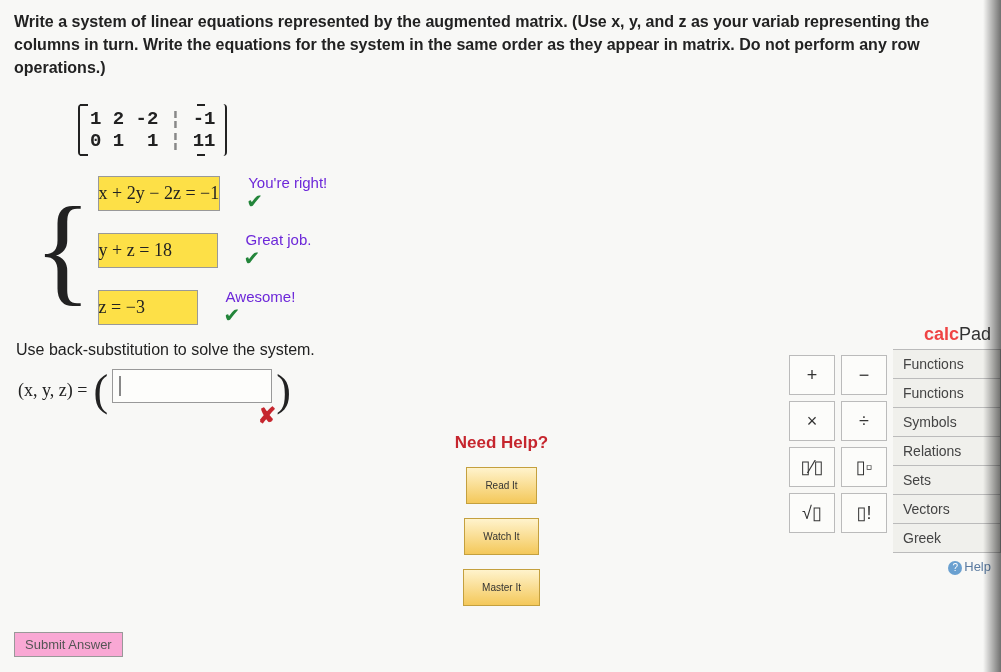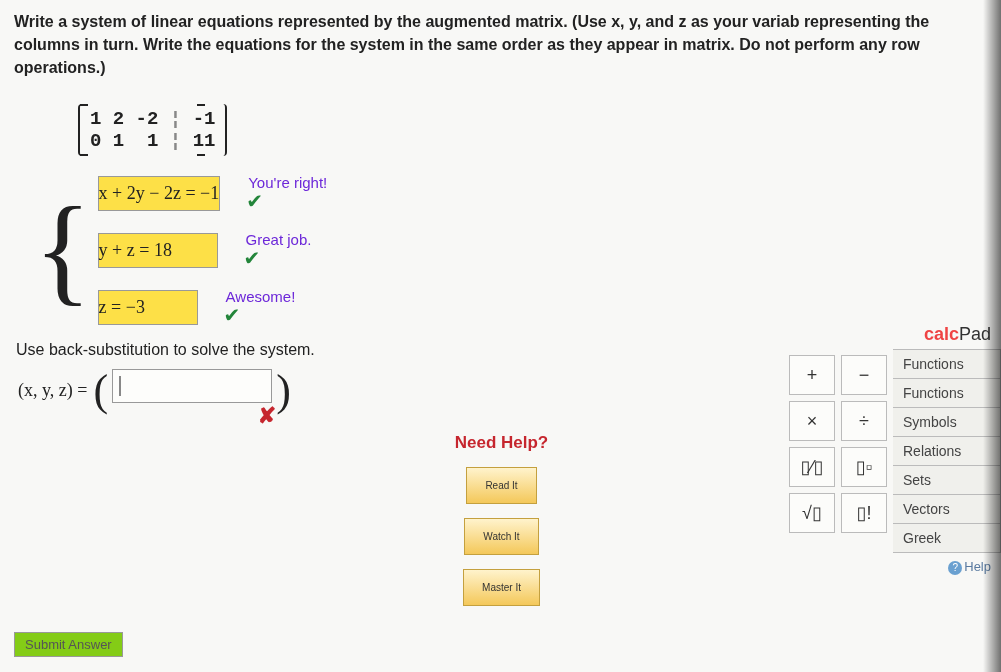--- a/index.html
+++ b/index.html
@@ -24,21 +24,21 @@
     .subprompt { font-size: 16px; color: #222; margin: 8px 0 10px 2px; }
     .solution-line { display: flex; align-items: center; font-size: 18px; font-family: serif; margin-left: 4px; margin-bottom: 20px; }
     .xyz-label { margin-right: 6px; }
     .big-paren { font-size: 44px; font-family: serif; line-height: 40px; }
     .input-box { border: 1px solid #999; background: #fdfdfb; width: 160px; height: 34px; margin: 0 4px; position: relative; }
     .input-box:before { content:""; position:absolute; left:6px; top:6px; bottom:6px; width:2px; background:#888; }
     .cross { color: #c6262e; font-size: 22px; font-weight: bold; margin-left: 6px; align-self: flex-end; margin-bottom: -16px;}
     .help-row { display:flex; align-items:center; gap: 14px; margin: 16px 0 26px 2px; flex-direction: column;}
     .help-label { color: #c6262e; font-size: 17px; font-weight: bold; }
     .help-btn { background: linear-gradient(#fff3cc, #f4c85a); border: 1px solid #c4a03e; padding: 12px 18px; font-size: 10px; font-weight: normal; color: #333; cursor: pointer; }
-    .submit-btn { border: 1px solid #999; background: #84cc16; padding: 4px 10px; font-size: 13px; color: #555; cursor: pointer; }
+    .submit-btn { border: 1px solid #999; background: #f9a8d4; padding: 4px 10px; font-size: 13px; color: #555; cursor: pointer; }
     .calcpad { position: absolute; right: 0; top: 320px; width: 218px; }
     .cp-title { text-align: right; font-size: 18px; padding: 4px 10px; color: #333; }
     .cp-title b { color: #ef4444; font-weight: bold; }
     .cp-body { display: flex; }
     .cp-keys { display: grid; grid-template-columns: 46px 46px; grid-auto-rows: 40px; gap: 6px; padding: 6px; }
     .cp-key { border: 1px solid #bbb; background: #fcfcfa; display: flex; align-items: center; justify-content: center; font-size: 18px; color: #333; cursor: pointer; }
     .cp-menu { flex: 1; display: flex; flex-direction: column; }
     .cp-menu-item { border: 1px solid #bbb; border-left: none; background: #f0f0ec; padding: 6px 10px; font-size: 14px; color: #444; cursor: pointer; }
     .cp-menu-item + .cp-menu-item { border-top: none; }
     .cp-help { text-align: right; padding: 6px 10px; font-size: 13px; color: #5a7aa0; }

